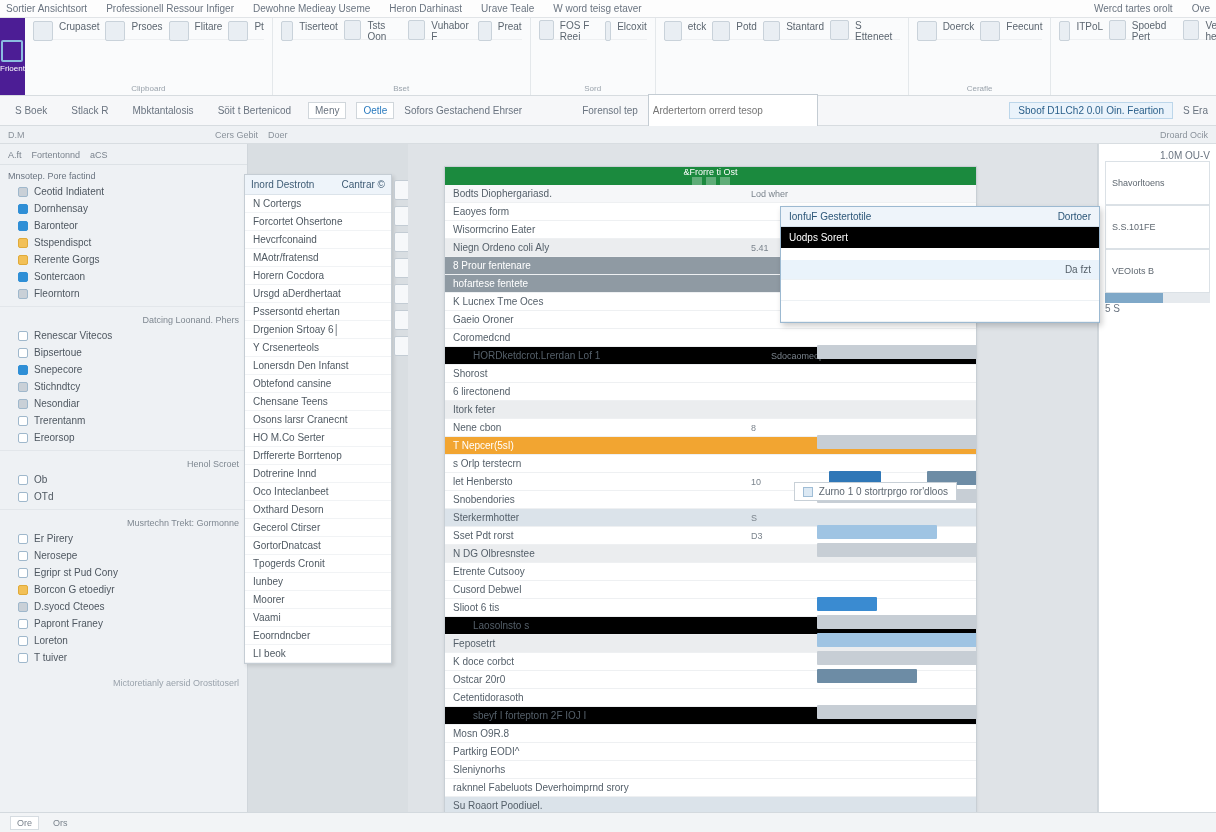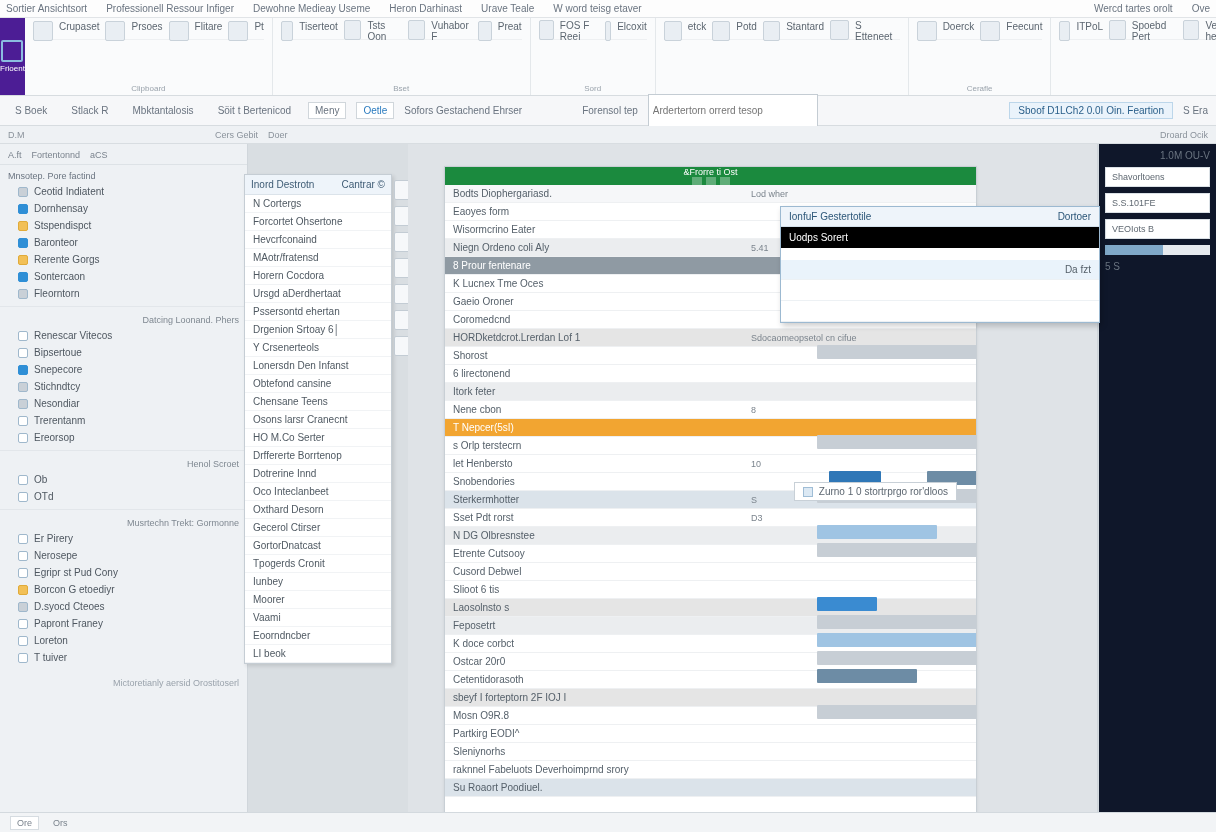--- a/index.html
+++ b/index.html
@@ -53,34 +53,34 @@
   .row { display: grid; grid-template-columns: 300px 1fr; align-items: center; height: 18px; border-bottom: 1px solid #eef0f2; }
   .row .cellL { padding: 0 8px; color: #55606a; white-space: nowrap; overflow: hidden; }
   .row .cellR { padding: 0 6px; color: #7b848d; font-size: 9px; }
   .row.header { background: #f6f7f9; color: #5a636c; font-weight: 500; }
   .row.dark { background: #8f9aa3; color: #fff; }
   .row.dark .cellL, .row.dark .cellR { color: #fff; }
   .row.shade { background: #ebedef; }
   .row.hi { background: #f2a531; color: #fff; }
   .row.hi .cellL, .row.hi .cellR { color: #fff; }
   .row.band-lt { background: #dbe3ea; }
-  .row.band-md { background: #e5e5e5; }
+  .row.band-md { background: #000000; padding-left: 20px; }
   
   .gantt { position: absolute; top: 70px; left: 372px; right: 10px; }
   .gcols { position: absolute; top: -48px; left: 0; right: 0; display: grid; grid-template-columns: 60px repeat(5, 1fr); font-size: 9px; color: #6a7480; }
   .gcols div { border-left: 1px solid #e1e5e9; padding: 2px 4px; height: 16px; background: #f7f8fa; }
   .bar { position: absolute; height: 14px; border-radius: 1px; }
   .b-blue   { background: #2f77b7; }
   .b-blue2  { background: #3a8bd1; }
   .b-lblue  { background: #9fc4e3; }
   .b-steel  { background: #6d8ca5; }
   .b-grey   { background: #c7ced5; }
   
-  .rightpanel { width: 118px; background: #0f172a; border-left: 1px solid #d3d9de; padding: 6px; display: flex; flex-direction: column; gap: 6px; }
-  .rightpanel .chip { background: #fff; border: 1px solid #dbe1e6; padding: 4px 6px; color: #5f6871; font-size: 9px; }
+  .rightpanel { width: 118px; background: #ffffff; border-left: 1px solid #d3d9de; padding: 6px; display: flex; flex-direction: column; }
+  .rightpanel .chip { background: #fff; border: 1px solid #dbe1e6; padding: 16px 6px; color: #5f6871; font-size: 9px; }
   .rightpanel .meter { height: 10px; background: #e6eaee; position: relative; }
   .rightpanel .meter span { position: absolute; top: 0; bottom: 0; left: 0; background: #7fa8c8; }
   
   .dialog { position: absolute; top: 80px; left: 780px; width: 320px; background: #fff; border: 1px solid #9cb9d1; box-shadow: 2px 3px 6px rgba(0,0,0,.2); z-index: 5; }
   .dialog .dh1 { background: #eef4fa; padding: 4px 8px; color: #2c5678; display: flex; justify-content: space-between; border-bottom: 1px solid #d3e0eb; }
   .dialog .dh2 { background: #000000; color: #fff; padding: 5px 8px; font-size: 10px; }
   .dialog .drow { padding: 4px 8px; border-bottom: 1px solid #edf1f4; color: #55606a; display: flex; justify-content: space-between; margin-top: 12px; }
   .dialog .dband { background: #eaf3fb; }
   
   .status { position: absolute; left: 0; right: 0; bottom: 0; height: 20px; background: #f2f4f6; border-top: 1px solid #d3d9de; display: flex; align-items: center; gap: 14px; padding: 0 10px; color: #7a838d; font-size: 9px; }
@@ -299,27 +299,27 @@
     <div class="section">Mnsotep.   Pore factind</div>
     <div id="nav1">
         <div class="item grey">
           <span class="dot"></span>
           <span>Ceotid  Indiatent</span>
         </div>
         <div class="item blue">
           <span class="dot"></span>
           <span>Dornhensay</span>
         </div>
+        <div class="item blue">
+          <span class="dot"></span>
+          <span>Baronteor</span>
+        </div>
         <div class="item yellow">
           <span class="dot"></span>
           <span>Stspendispct</span>
-        </div>
-        <div class="item blue">
-          <span class="dot"></span>
-          <span>Baronteor</span>
         </div>
         <div class="item yellow">
           <span class="dot"></span>
           <span>Rerente Gorgs</span>
         </div>
         <div class="item blue">
           <span class="dot"></span>
           <span>Sontercaon</span>
         </div>
         <div class="item grey">
@@ -505,20 +505,24 @@
             <div class="cellR"></div>
           </div>
           <div class="row shade">
             <div class="cellL">Niegn Ordeno coli Aly</div>
             <div class="cellR">5.41</div>
           </div>
           <div class="row dark">
             <div class="cellL">8 Prour fentenare</div>
             <div class="cellR"></div>
           </div>
+          <div class="row dark">
+            <div class="cellL">hofartese fentete</div>
+            <div class="cellR"></div>
+          </div>
           <div class="row ">
             <div class="cellL">K Lucnex Tme Oces</div>
             <div class="cellR"></div>
           </div>
           <div class="row ">
             <div class="cellL">Gaeio Oroner</div>
             <div class="cellR"></div>
           </div>
           <div class="row ">
             <div class="cellL">Coromedcnd</div>

